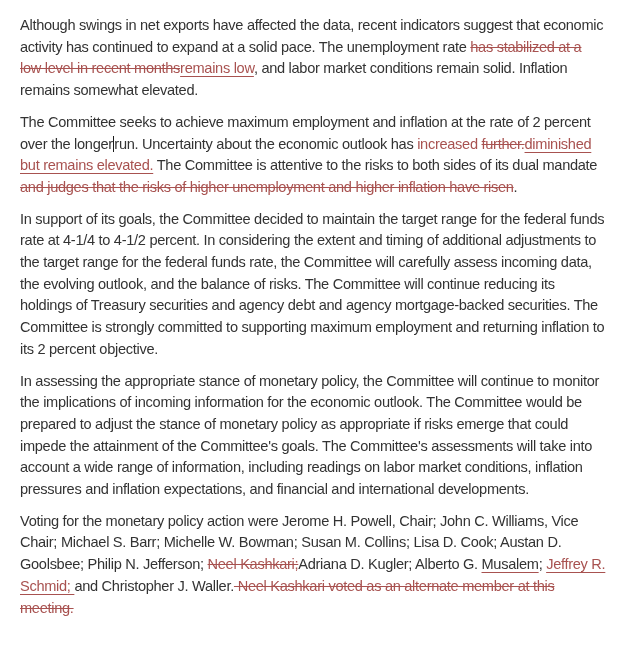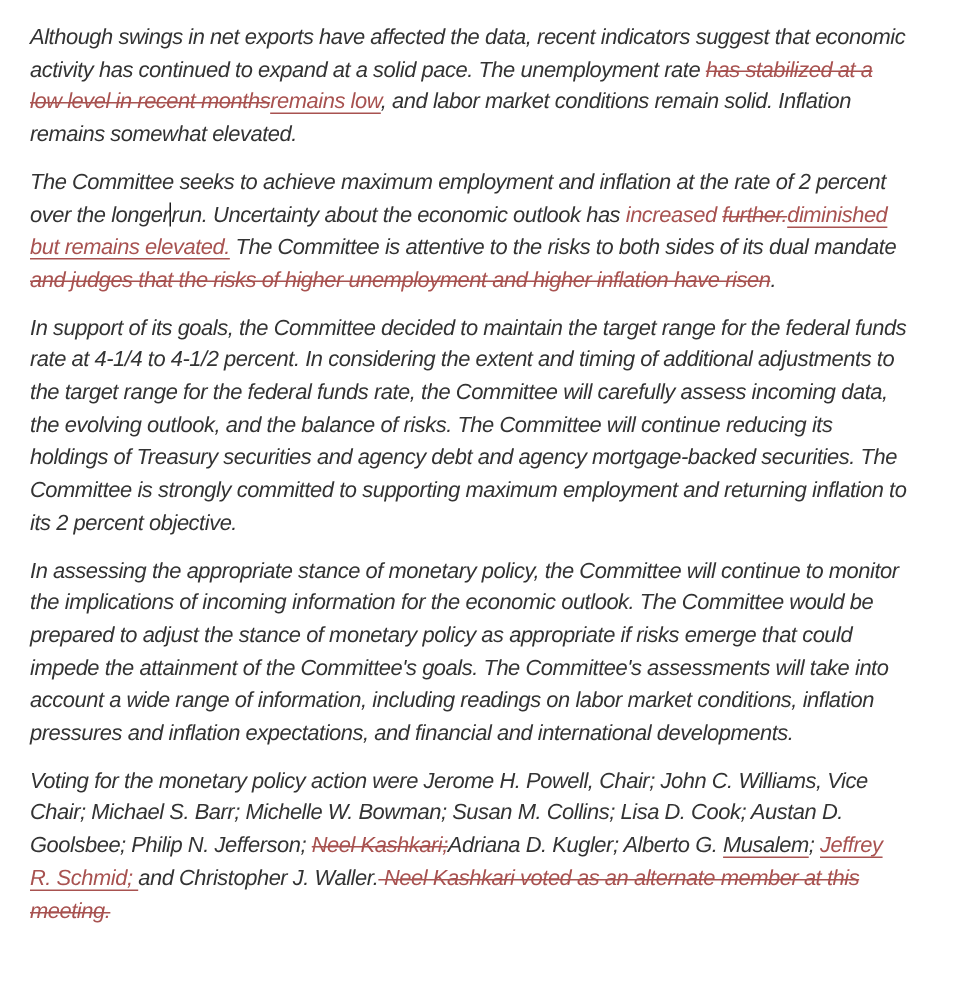--- a/index.html
+++ b/index.html
@@ -19,21 +19,20 @@
     height: 669px;
     padding: 15px 17px 0 20px;
     font-size: 14.6px;
     line-height: 21.7px;
     letter-spacing: -0.3px;
     color: var(--text-color, #333333);
     text-align: left;
   }
   .doc p {
     margin: 0 17px 10px 0;
-    font-style: italic;
   }
   .t-normal {
     color: var(--text-color, #333333);
   }
   .t-del {
     color: var(--change-color, #a85250);
     text-decoration: line-through;
     text-decoration-thickness: 1.2px;
   }
   .t-ins {

